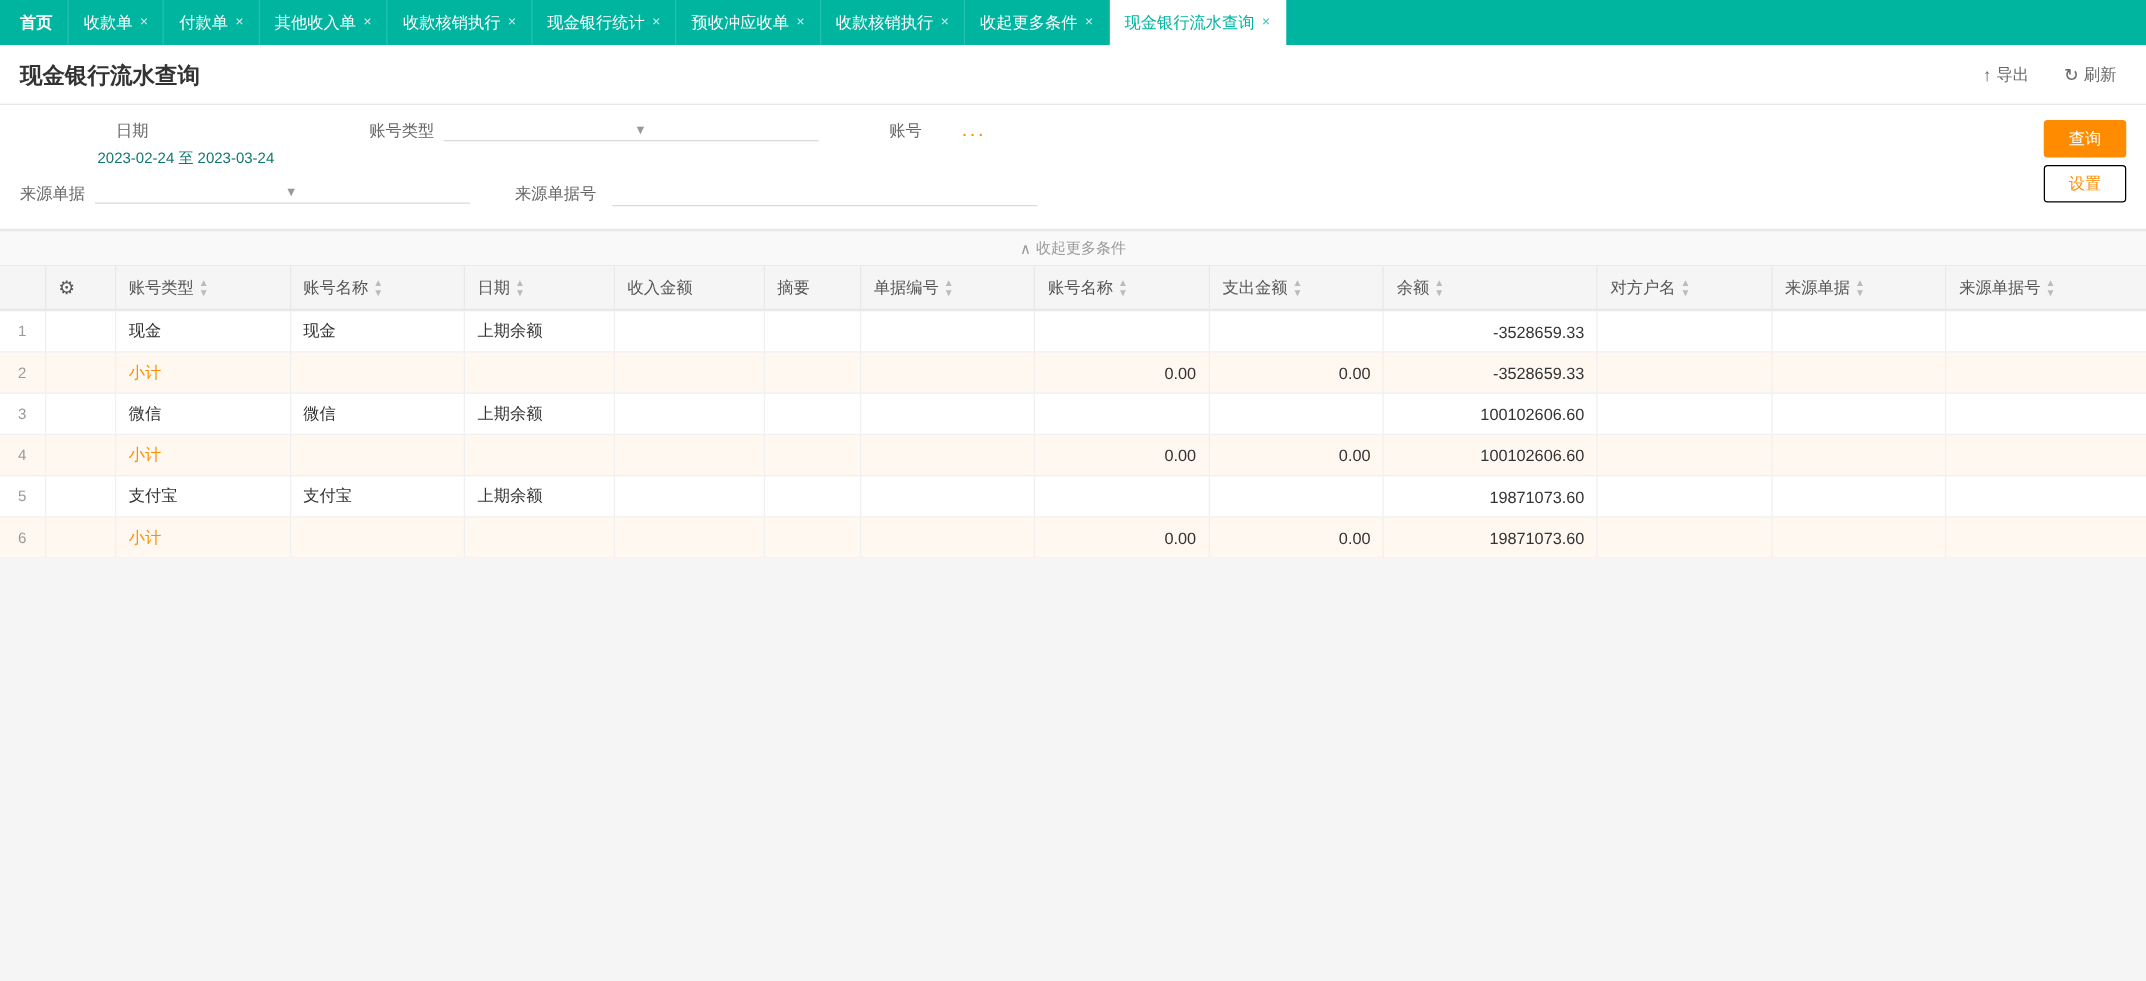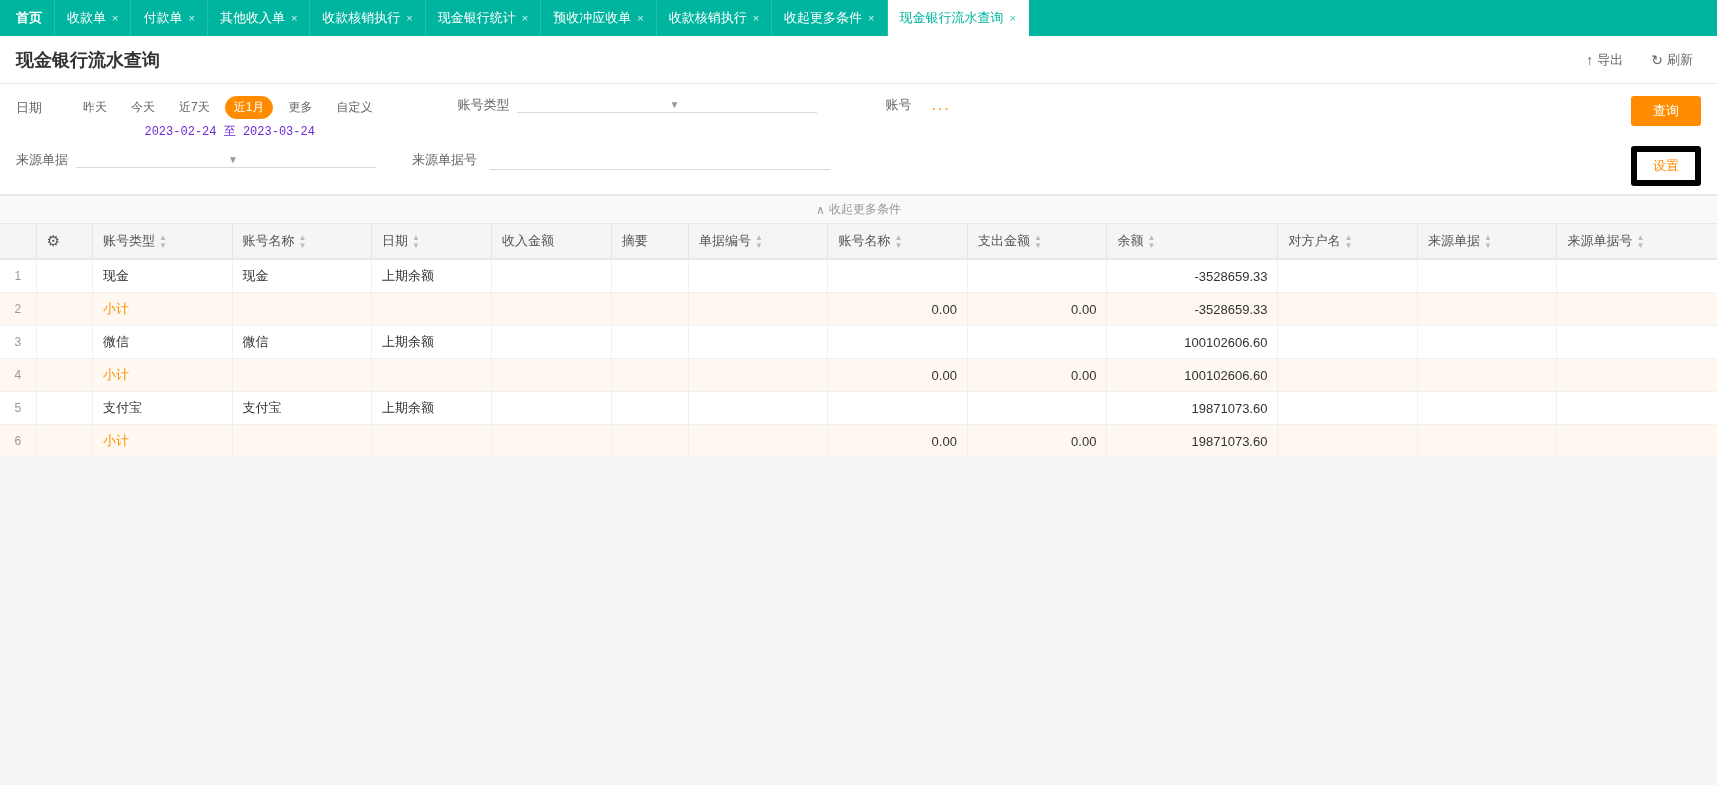--- a/index.html
+++ b/index.html
@@ -99,23 +99,22 @@
       color: #666;
       border: 1px solid transparent;
     }
     .date-btn.active {
       background: #ff8c00;
       color: #fff;
       border-color: #ff8c00;
     }
     .date-range {
       font-size: 12px;
-      color: #6d28d9;
+      color: #0f766e;
       margin-left: 4px;
-      font-family: Liberation Mono, monospace;
     }
     .filter-select {
       display: flex;
       align-items: center;
       border-bottom: 1px solid #d9d9d9;
       padding: 2px 4px;
       min-width: 200px;
       cursor: pointer;
       gap: 4px;
     }
@@ -135,36 +134,36 @@
       color: #fff;
       border: none;
       padding: 6px 20px;
       border-radius: 3px;
       cursor: pointer;
       font-size: 13px;
     }
     .settings-btn {
       background: #fff;
       color: #ff8c00;
-      border: 6px solid #000000;
+      border: 1px solid #000000;
       padding: 5px 16px;
       border-radius: 3px;
       cursor: pointer;
       font-size: 13px;
     }
     .more-btn {
       color: #ff8c00;
       font-size: 16px;
       cursor: pointer;
       letter-spacing: 2px;
     }
     .right-btns {
       display: flex;
       flex-direction: column;
-      gap: 20px;
+      gap: 6px;
       margin-left: auto;
     }
     .filter-group {
       display: flex;
       align-items: center;
       gap: 8px;
     }
     .date-group {
       display: flex;
       flex-direction: column;
@@ -300,43 +299,35 @@
 </div>
 
 <div class="filter-area">
   <div style="display:flex; align-items:flex-start; justify-content:space-between;">
     <div style="flex:1;">
 
       <div class="filter-row" style="align-items:flex-start;">
         <div class="filter-group date-group">
           <div style="display:flex; align-items:center; gap:8px;">
             <span class="filter-label">日期</span>
-            <div class="date-options" id="date-options-container">
-                <span class="date-btn">昨天</span>
-                <span class="date-btn">今天</span>
-                <span class="date-btn">近7天</span>
-                <span class="date-btn active">近1月</span>
-                <span class="date-btn">更多</span>
-                <span class="date-btn">自定义</span>
-              </div>
           </div>
           <div style="padding-left:58px;">
             <span class="date-range">2023-02-24 至 2023-03-24</span>
           </div>
         </div>
 
         <div class="filter-group" style="margin-left:60px;">
           <span class="filter-label">账号类型</span>
           <div class="filter-select" style="min-width:300px;">
             <span></span>
             <span class="arrow">▼</span>
           </div>
         </div>
 
-        <div class="filter-group" style="margin-left:40px;text-align:center;">
+        <div class="filter-group" style="margin-left:40px;">
           <span class="filter-label">账号</span>
           <span class="more-btn">...</span>
         </div>
       </div>
 
       <div class="filter-row">
         <div class="filter-group">
           <span class="filter-label">来源单据</span>
           <div class="filter-select" style="min-width:300px;">
             <span></span>

